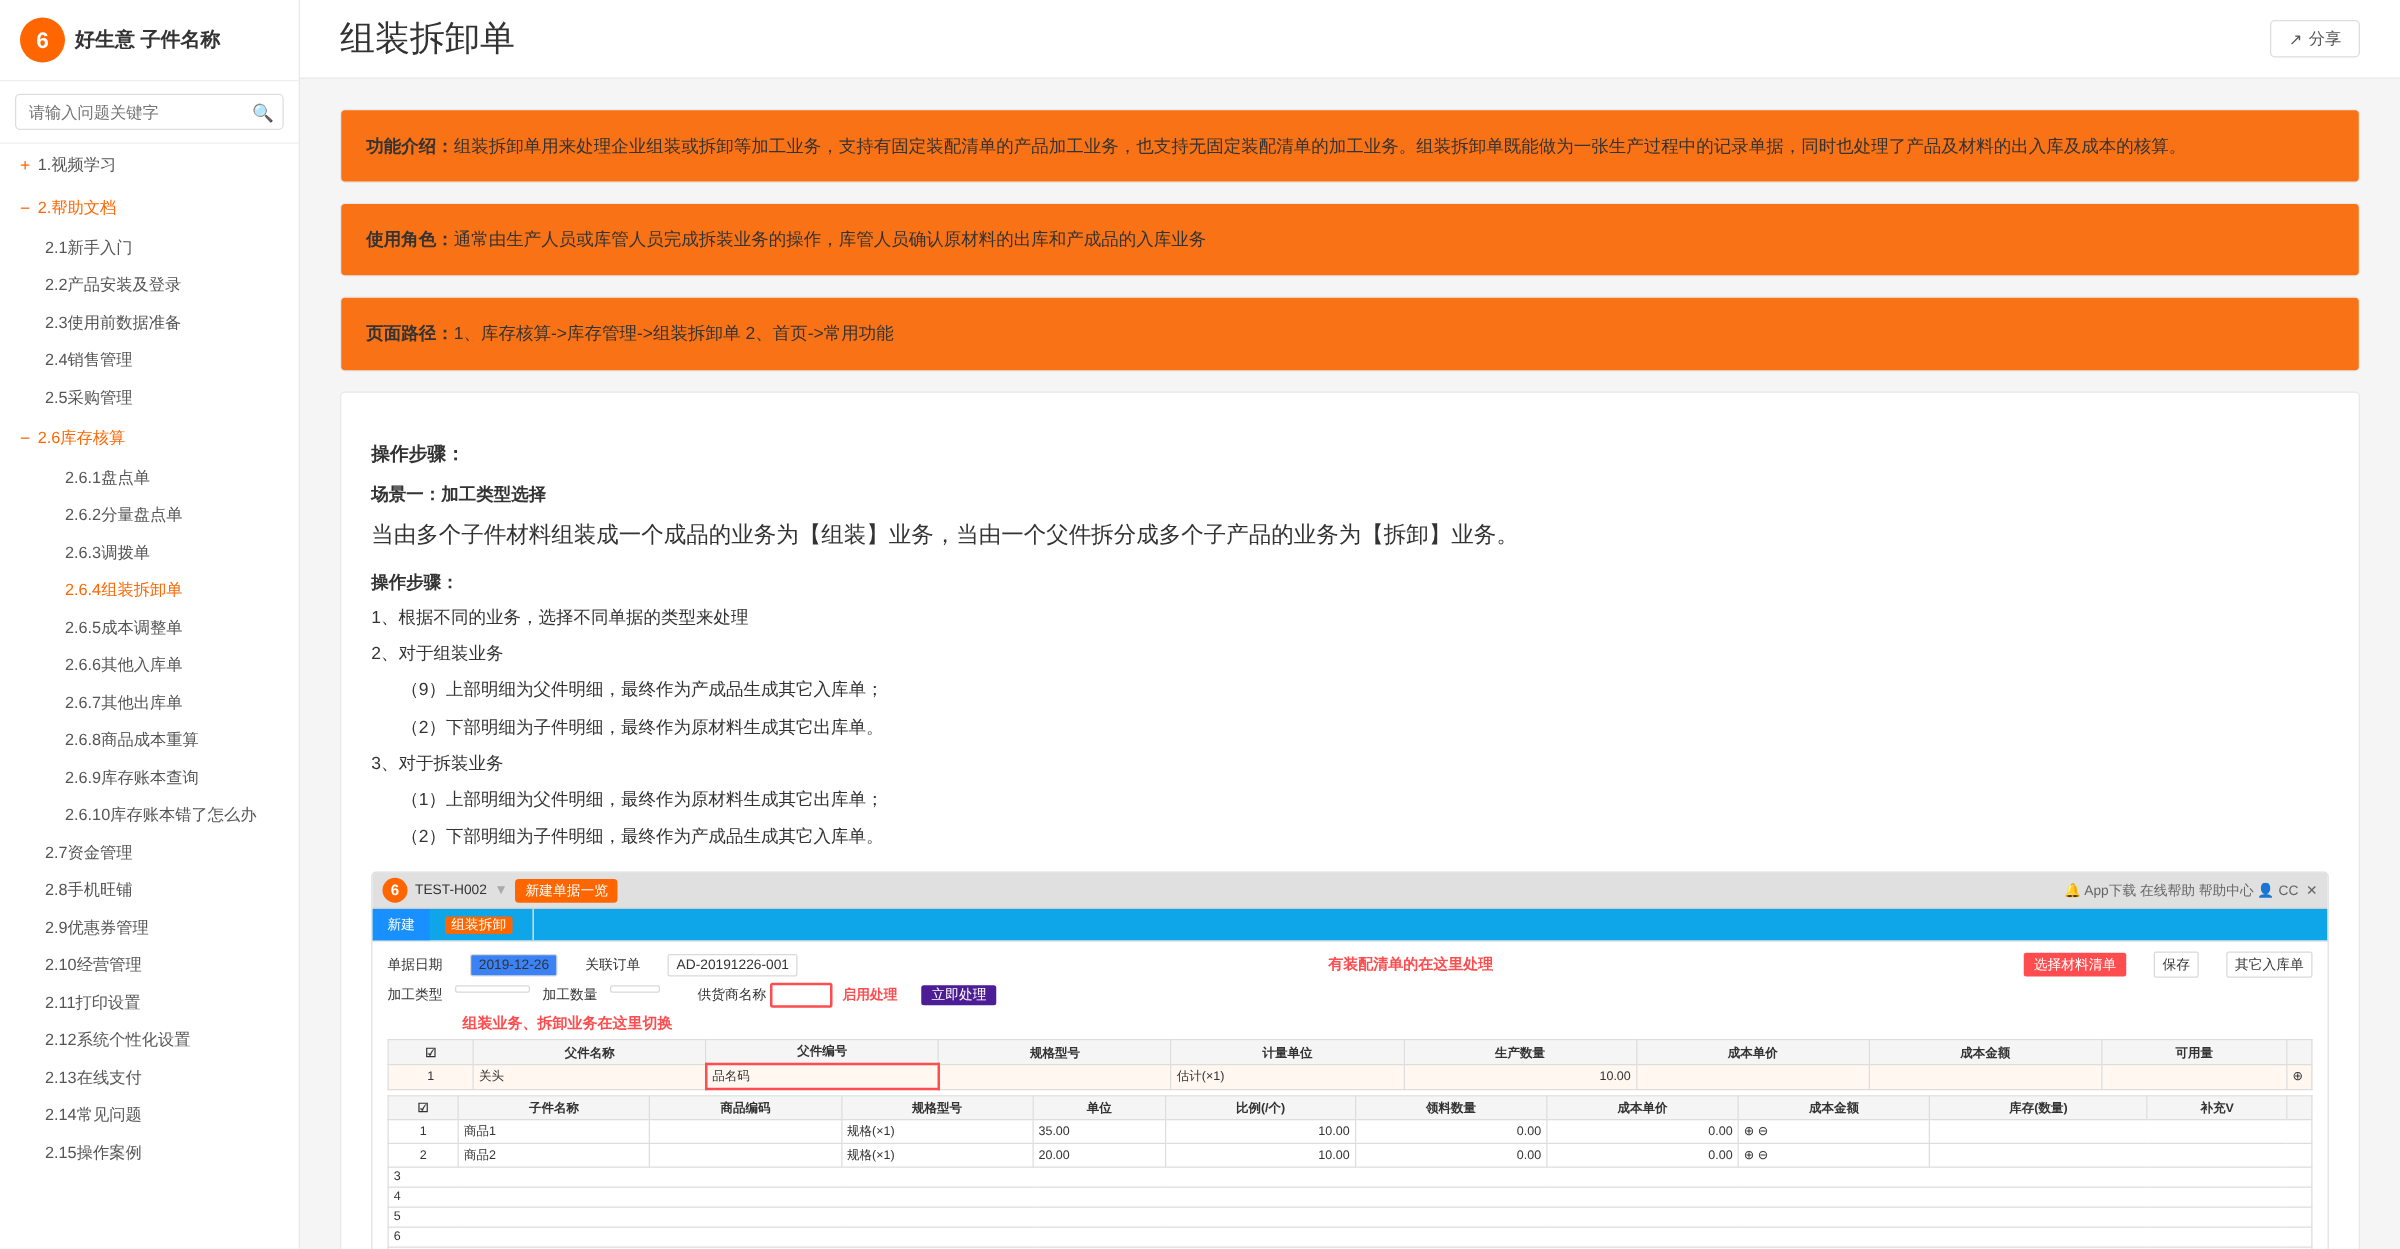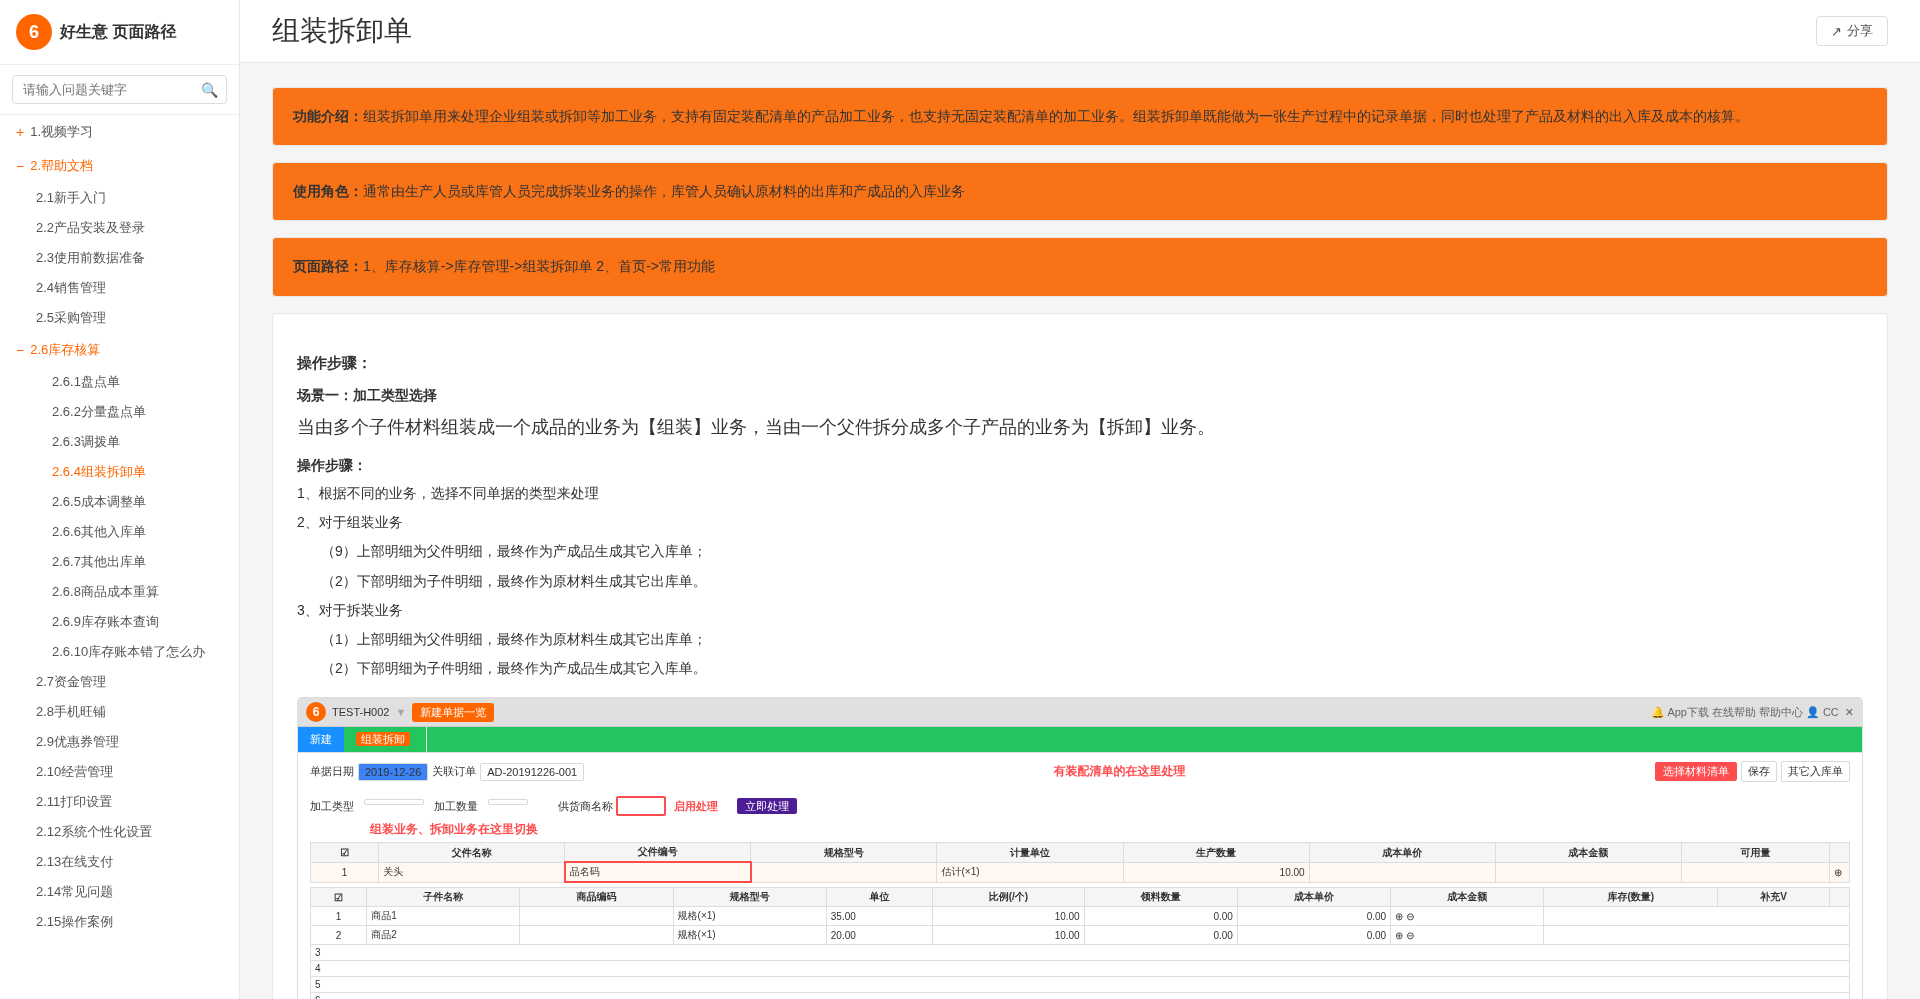--- a/index.html
+++ b/index.html
@@ -44,21 +44,21 @@
 
     
     .screenshot-container { margin-top: 16px; background: #fff; border: 1px solid #ddd; border-radius: 4px; overflow: hidden; }
   </style>
 </head>
 <body>
 
 <div class="sidebar">
   <div class="sidebar-logo">
     <div class="logo-icon">6</div>
-    <span class="logo-text">好生意 页面路径</span>
+    <span class="logo-text">好生意 子件名称</span>
   </div>
   <div class="search-bar">
     <div class="search-bar-wrap">
       <input type="text" placeholder="请输入问题关键字" style="">
       <span class="search-icon">🔍</span>
     </div>
   </div>
 
   <div class="nav-item">
     <span class="plus">+</span>
@@ -156,29 +156,29 @@
         <div style="background:#e0e0e0; padding:4px 8px; display:flex; align-items:center; gap:6px; font-size:11px; border-bottom:1px solid #ccc;">
           <span style="background:#f60;color:#fff;border-radius:50%;width:20px;height:20px;display:inline-flex;align-items:center;justify-content:center;font-size:12px;font-weight:bold;">6</span>
           <span>TEST-H002</span>
           <span style="color:#aaa;">▼</span>
           <span style="background:#f60;color:#fff;padding:2px 8px;border-radius:3px;font-size:11px;">新建单据一览</span>
           <div style="flex:1;"></div>
           <span style="color:#666;font-size:11px;">🔔 App下载 在线帮助 帮助中心 👤 CC</span>
           <span style="cursor:pointer;color:#666;">✕</span>
         </div>
 
-        <div style="background:#22c55e;border-bottom:1px solid #e0e0e0;display:flex;font-size:11px;padding:0;">
+        <div style="background:#0ea5e9;border-bottom:1px solid #e0e0e0;display:flex;font-size:11px;padding:0;">
           <div style="padding:5px 12px;background:#1890ff;color:#fff;">新建</div>
           <div style="padding:5px 12px;color:#555;border-right:1px solid #eee;">
             <span style="background:#f60;color:#fff;padding:1px 5px;border-radius:2px;margin-right:4px;">组装拆卸</span>
           </div>
         </div>
 
         <div style="background:#fff;padding:8px 12px;">
-          <div style="display:flex;align-items:center;gap:4px;margin-bottom:17px;font-size:11px;flex-wrap:wrap;">
+          <div style="display:flex;align-items:center;gap:22px;margin-bottom:6px;font-size:11px;flex-wrap:wrap;">
             <span>单据日期</span>
             <span style="border:1px solid #d9d9d9;padding:2px 6px;border-radius:2px;background:#3b82f6;">2019-12-26</span>
             <span>关联订单</span>
             <span style="border:1px solid #d9d9d9;padding:2px 6px;border-radius:2px;background:#fff;">AD-20191226-001</span>
             <div style="flex:1;text-align:center;color:#ff4d4f;font-weight:bold;font-size:12px;">有装配清单的在这里处理</div>
             <span style="background:#ff4d4f;color:#fff;padding:2px 8px;border-radius:2px;font-size:11px;">选择材料清单</span>
             <span style="border:1px solid #d9d9d9;padding:2px 6px;border-radius:2px;background:#fff;">保存</span>
             <span style="border:1px solid #d9d9d9;padding:2px 6px;border-radius:2px;background:#fff;">其它入库单</span>
           </div>
 

